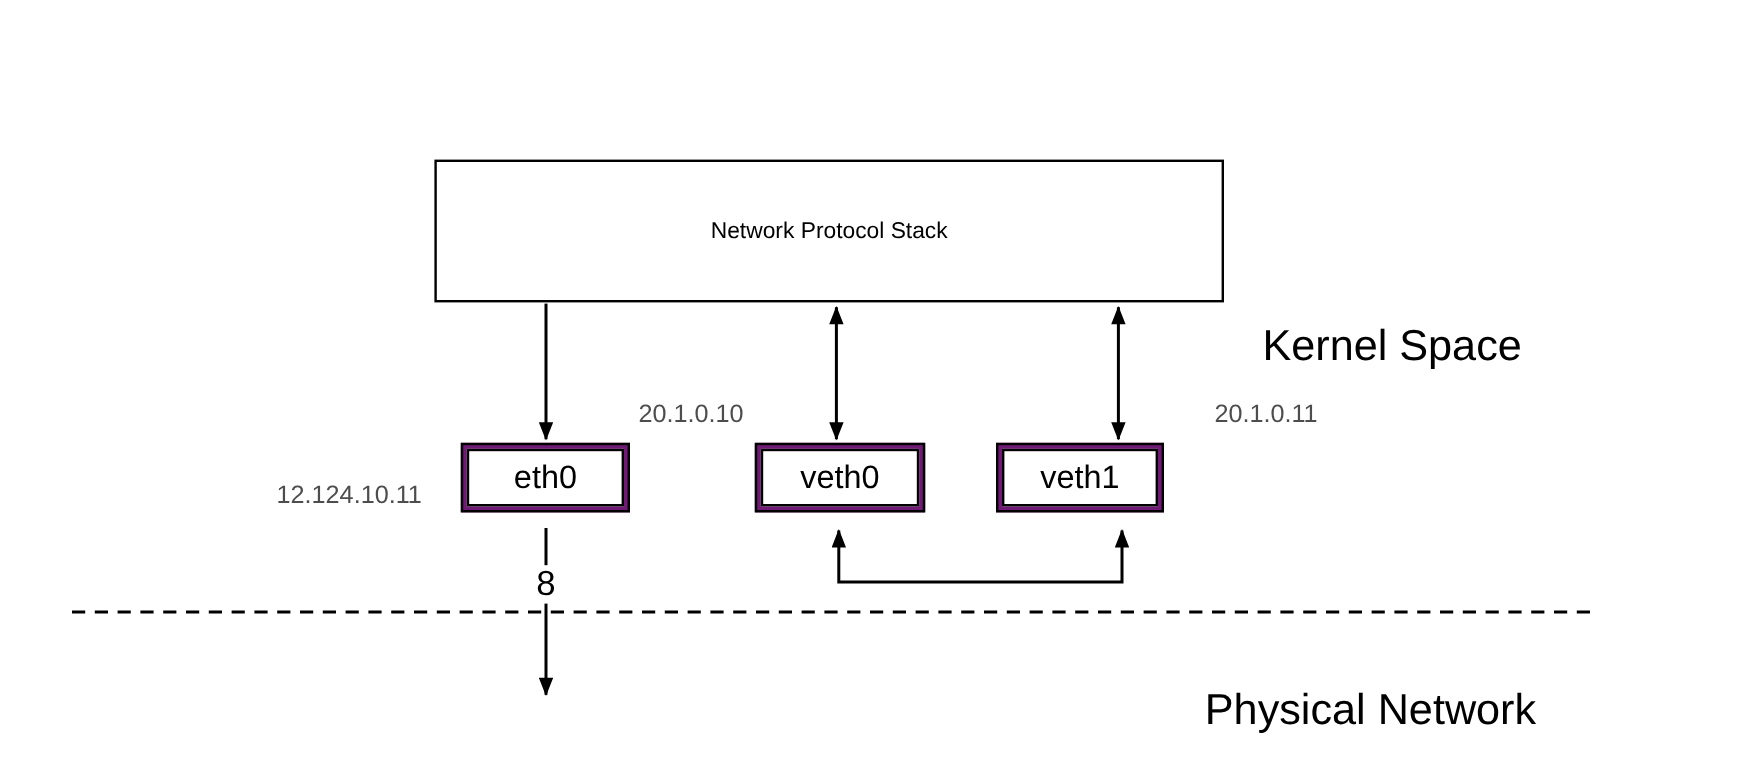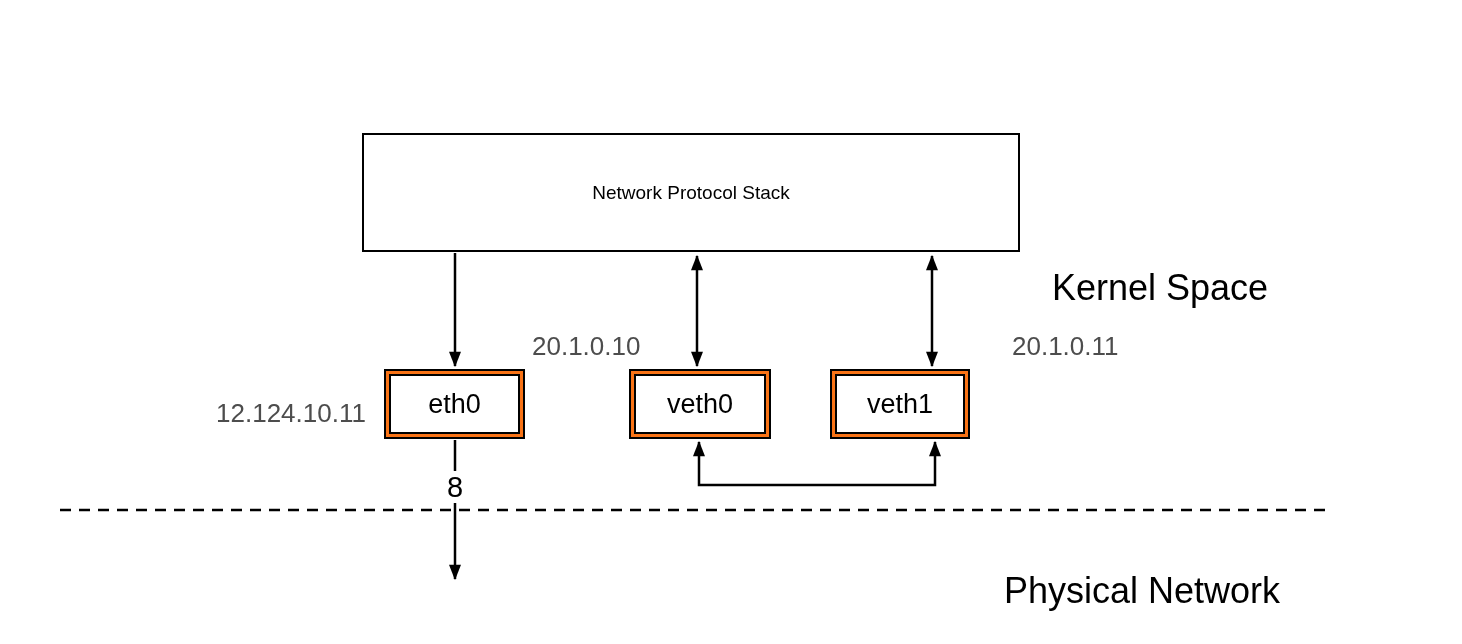--- a/index.html
+++ b/index.html
@@ -13,36 +13,36 @@
   svg.wires{position:absolute;left:0;top:0;width:1462px;height:644px;}
 
   .stack-box{
     position:absolute;left:362px;top:133px;width:658px;height:119px;
     border:2.5px solid #000;background:#fff;
     display:flex;align-items:center;justify-content:center;
     font-size:19px;color:#000;box-sizing:border-box;
   }
 
   .nic-box{
-    position:absolute;width:141px;height:70px;
-    border:2.5px solid #000;background:#f97316;box-sizing:border-box;
+    position:absolute;width:141px;height:58px;
+    border:2.5px solid #000;background:#701a75;box-sizing:border-box;
     padding:3px;
   }
   .nic-box .inner{
     width:100%;height:100%;box-sizing:border-box;
     border:2px solid #000;
     display:flex;align-items:center;justify-content:center;
     font-size:27px;color:#000;background:#fff;
   }
   #box-eth0 {left:384px;top:369px;}
   #box-veth0{left:629px;top:369px;width:142px;}
   #box-veth1{left:830px;top:369px;width:140px;}
 
   .ip-label{
-    position:absolute;font-size:26px;color:var(--ip-color,#4d4d4d);
+    position:absolute;font-size:21px;color:var(--ip-color,#4d4d4d);
     white-space:nowrap;line-height:30px;
   }
   #ip-eth0 {left:200px;top:398px;width:182px;text-align:center;}
   #ip-veth0{left:532px;top:331px;}
   #ip-veth1{left:1000px;top:331px;margin-left:12px;}
 
   .region-label{
     position:absolute;font-size:36px;color:#000;white-space:nowrap;line-height:30px;
   }
   #label-kernel  {left:1052px;top:273px;}

